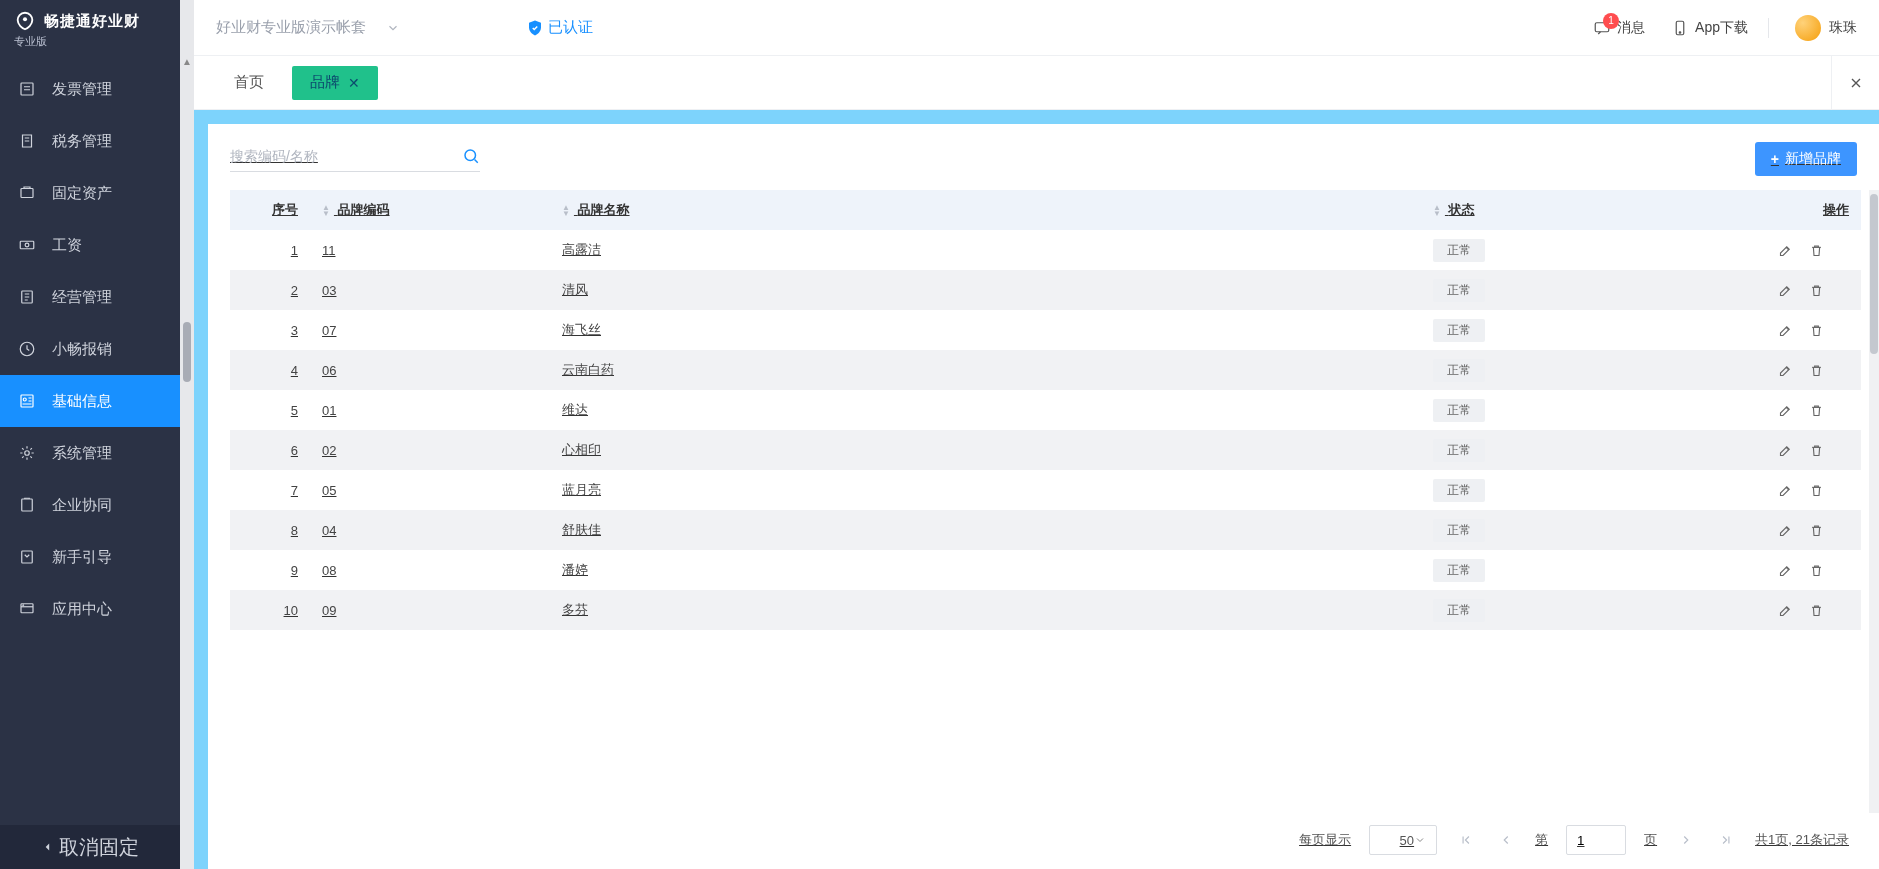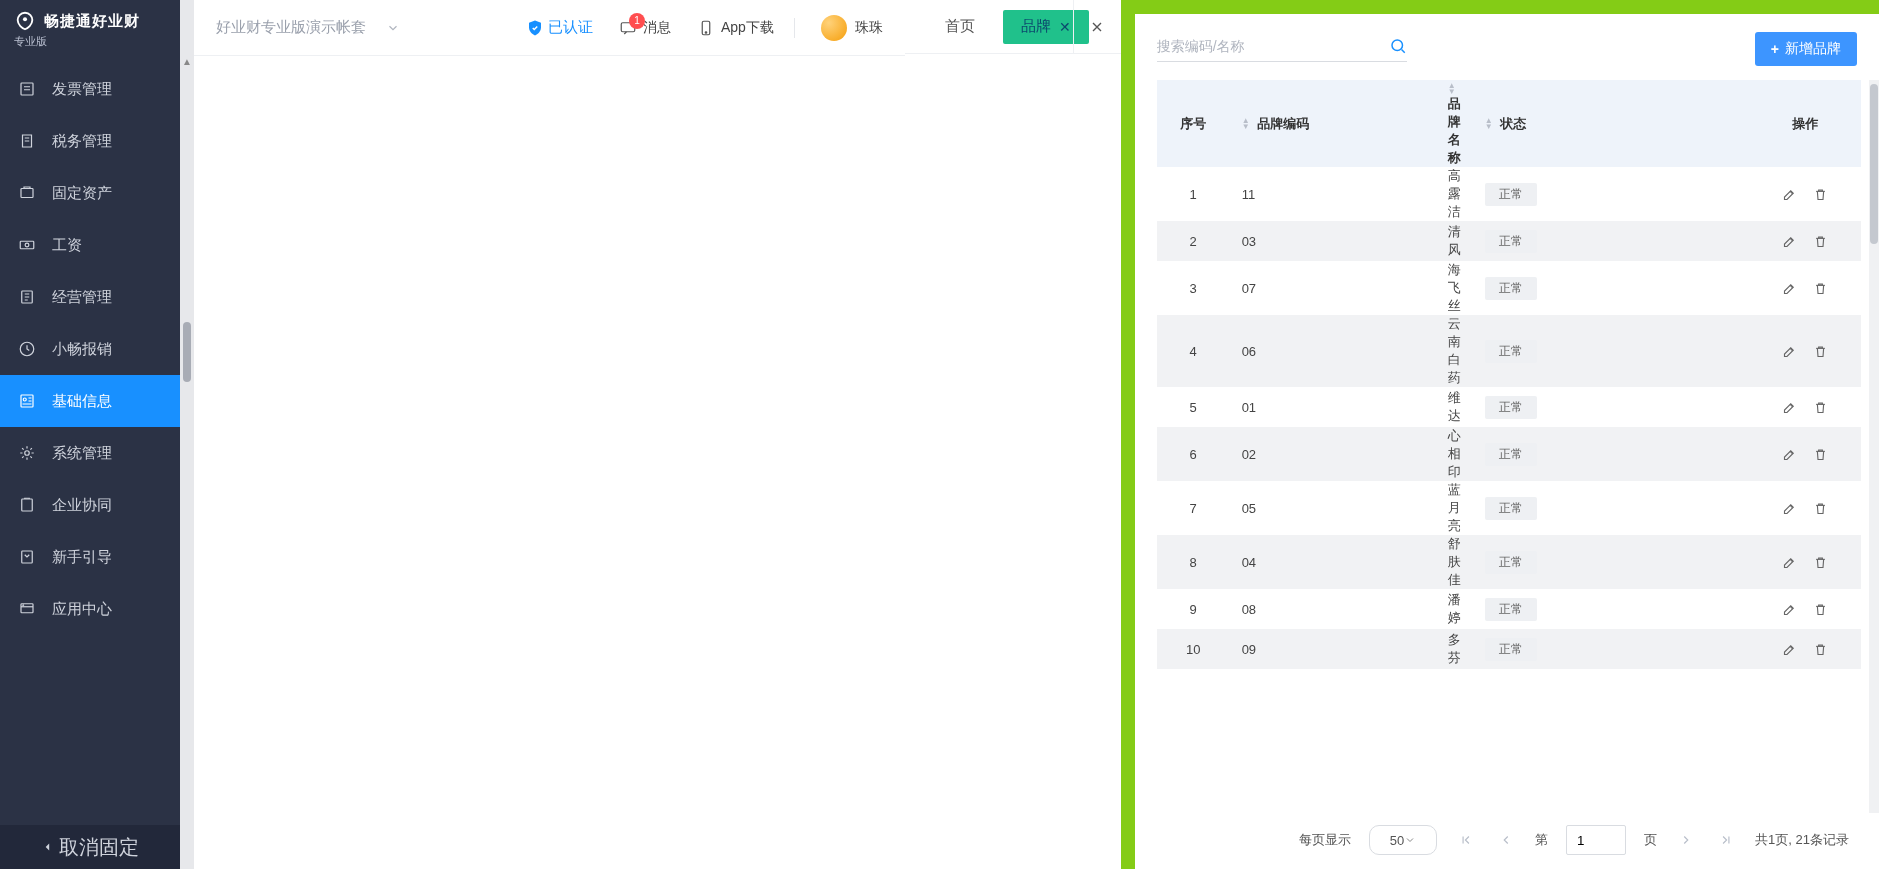--- a/index.html
+++ b/index.html
@@ -20,21 +20,21 @@
   .sidebar-footer { height: 44px; display: flex; align-items: center; justify-content: center; background: #22283a; color: #cfd3dc; cursor: pointer; font-size: 20px; }
   .sidebar-footer .s-icon { width: 14px; height: 14px; margin-right: 4px; }
 
   
   .sidebar-scroll-strip { width: 14px; background: #e7e8eb; flex-shrink: 0; position: relative; }
   .sidebar-scroll-strip .thumb { position: absolute; left: 3px; width: 8px; top: 322px; height: 60px; background: #a8acb5; border-radius: 4px; }
   .sidebar-scroll-strip .arrow { position: absolute; left: 2px; width: 10px; height: 10px; color: #888; font-size: 10px; text-align: center; }
   .sidebar-scroll-strip .arrow.up { top: 56px; }
 
   
-  .main { flex: 1; display: flex; background: #fff; min-width: 0; }
+  .main { flex: 1; display: flex; flex-direction: column; background: #fff; min-width: 0; }
 
   
   .topbar { height: 56px; display: flex; align-items: center; padding: 0 22px; border-bottom: 1px solid #eef0f3; }
   .account-select { display: flex; align-items: center; color: #9aa0ac; font-size: 15px; cursor: pointer; min-width: 300px; }
   .account-select .chev { margin-left: 20px; }
   .verified { display: flex; align-items: center; color: #1890ff; font-size: 15px; margin-left: 10px; }
   .verified .shield { width: 18px; height: 18px; margin-right: 4px; }
   .topbar-spacer { flex: 1; }
   .top-action { display: flex; align-items: center; margin-left: 26px; color: #444; cursor: pointer; font-size: 14px; position: relative; }
   .top-action .t-icon { width: 18px; height: 18px; margin-right: 6px; }
@@ -43,48 +43,48 @@
   .top-divider { width: 1px; height: 20px; background: #e5e7eb; margin-left: 20px; }
 
   
   .tabsrow { height: 54px; display: flex; align-items: center; padding: 0 22px; border-bottom: 1px solid #eef0f3; position: relative; }
   .tab { height: 34px; display: flex; align-items: center; padding: 0 18px; border-radius: 2px; margin-right: 10px; cursor: pointer; font-size: 15px; color: #555; }
   .tab.active { background: #20c18b; color: #0c4a6e; }
   .tab .close { margin-left: 8px; font-size: 14px; }
   .tabs-close-all { position: absolute; right: 0; top: 0; width: 48px; height: 54px; display: flex; align-items: center; justify-content: center; border-left: 1px solid #eef0f3; cursor: pointer; color: #555; font-size: 18px; }
 
   
-  .pagewrap { flex: 1; background: #84cc16; padding: 14px 0 0 14px; display: flex; flex-direction: column; min-height: 0; }
+  .pagewrap { flex: 1; background: #7dd3fc; padding: 14px 0 0 14px; display: flex; flex-direction: column; min-height: 0; text-decoration: underline; }
   .card { background: #fff; flex: 1; display: flex; flex-direction: column; min-height: 0; padding: 18px 0 14px 0; }
 
   .toolbar { display: flex; align-items: center; padding: 0 22px 14px 22px; }
   .search-wrap { display: flex; align-items: center; border-bottom: 1px solid #d9dce1; width: 250px; padding-bottom: 6px; }
   .search-wrap input { border: none; outline: none; width: 100%; font-size: 14px; color: #333; }
   .search-wrap input::placeholder { color: #b0b5bf; }
   .search-wrap .search-btn { color: #1890ff; cursor: pointer; }
   .toolbar-spacer { flex: 1; }
   .btn-primary { background: #3d95ff; color: #fff; border: none; height: 34px; padding: 0 16px; border-radius: 3px; display: flex; align-items: center; cursor: pointer; font-size: 14px; }
   .btn-primary .plus { margin-right: 6px; font-weight: 600; }
 
   
   .table-scroll { flex: 1; overflow-y: auto; padding: 0 8px 0 22px; min-height: 0; }
   table { width: 100%; border-collapse: collapse; }
   thead th { background: #eef3fa; color: #333; font-weight: 600; font-size: 13px; text-align: left; height: 40px; padding: 0 12px; position: sticky; top: 0; }
-  thead th.center, tbody td.center { text-align: center; }
+  thead th.center, tbody td.center { text-align: right; }
   tbody tr { height: 40px; }
   tbody tr:nth-child(even) { background: #f1f2f4; }
   tbody td { padding: 0 12px; font-size: 13px; color: #444; }
   .sort-icon { display: inline-flex; flex-direction: column; margin-right: 4px; vertical-align: middle; color: #b8bec9; font-size: 8px; line-height: 6px; }
   .status-tag { display: inline-block; background: #eef0f3; color: #666; padding: 3px 14px; border-radius: 2px; font-size: 12px; }
   .row-actions { display: flex; justify-content: center; gap: 16px; }
   .row-actions .a-icon { width: 15px; height: 15px; cursor: pointer; color: #666; }
 
   
   .pager { display: flex; align-items: center; justify-content: flex-end; gap: 18px; padding: 12px 30px 0 22px; color: #555; font-size: 13px; }
-  .pager .sel { border: 1px solid #d9dce1; height: 30px; width: 68px; display: flex; align-items: center; justify-content: center; padding: 0 10px; border-radius: 10px; cursor: pointer; }
+  .pager .sel { border: 1px solid #d9dce1; height: 30px; width: 68px; display: flex; align-items: center; justify-content: flex-end; padding: 0 10px; border-radius: 2px; cursor: pointer; }
   .pager .navbtn { color: #b8bec9; cursor: pointer; padding: 0 4px; }
   .pager input.pagebox { width: 60px; height: 30px; border: 1px solid #d9dce1; border-radius: 2px; text-align: left; padding: 0 10px; }
 
   
   .vscroll { width: 10px; background: #f0f1f3; }
   .vscroll .vthumb { width: 8px; margin: 0 auto; background: #c4c8cf; border-radius: 4px; height: 160px; margin-top: 4px; }
 
   svg { display: block; }
 </style>
 </head>

